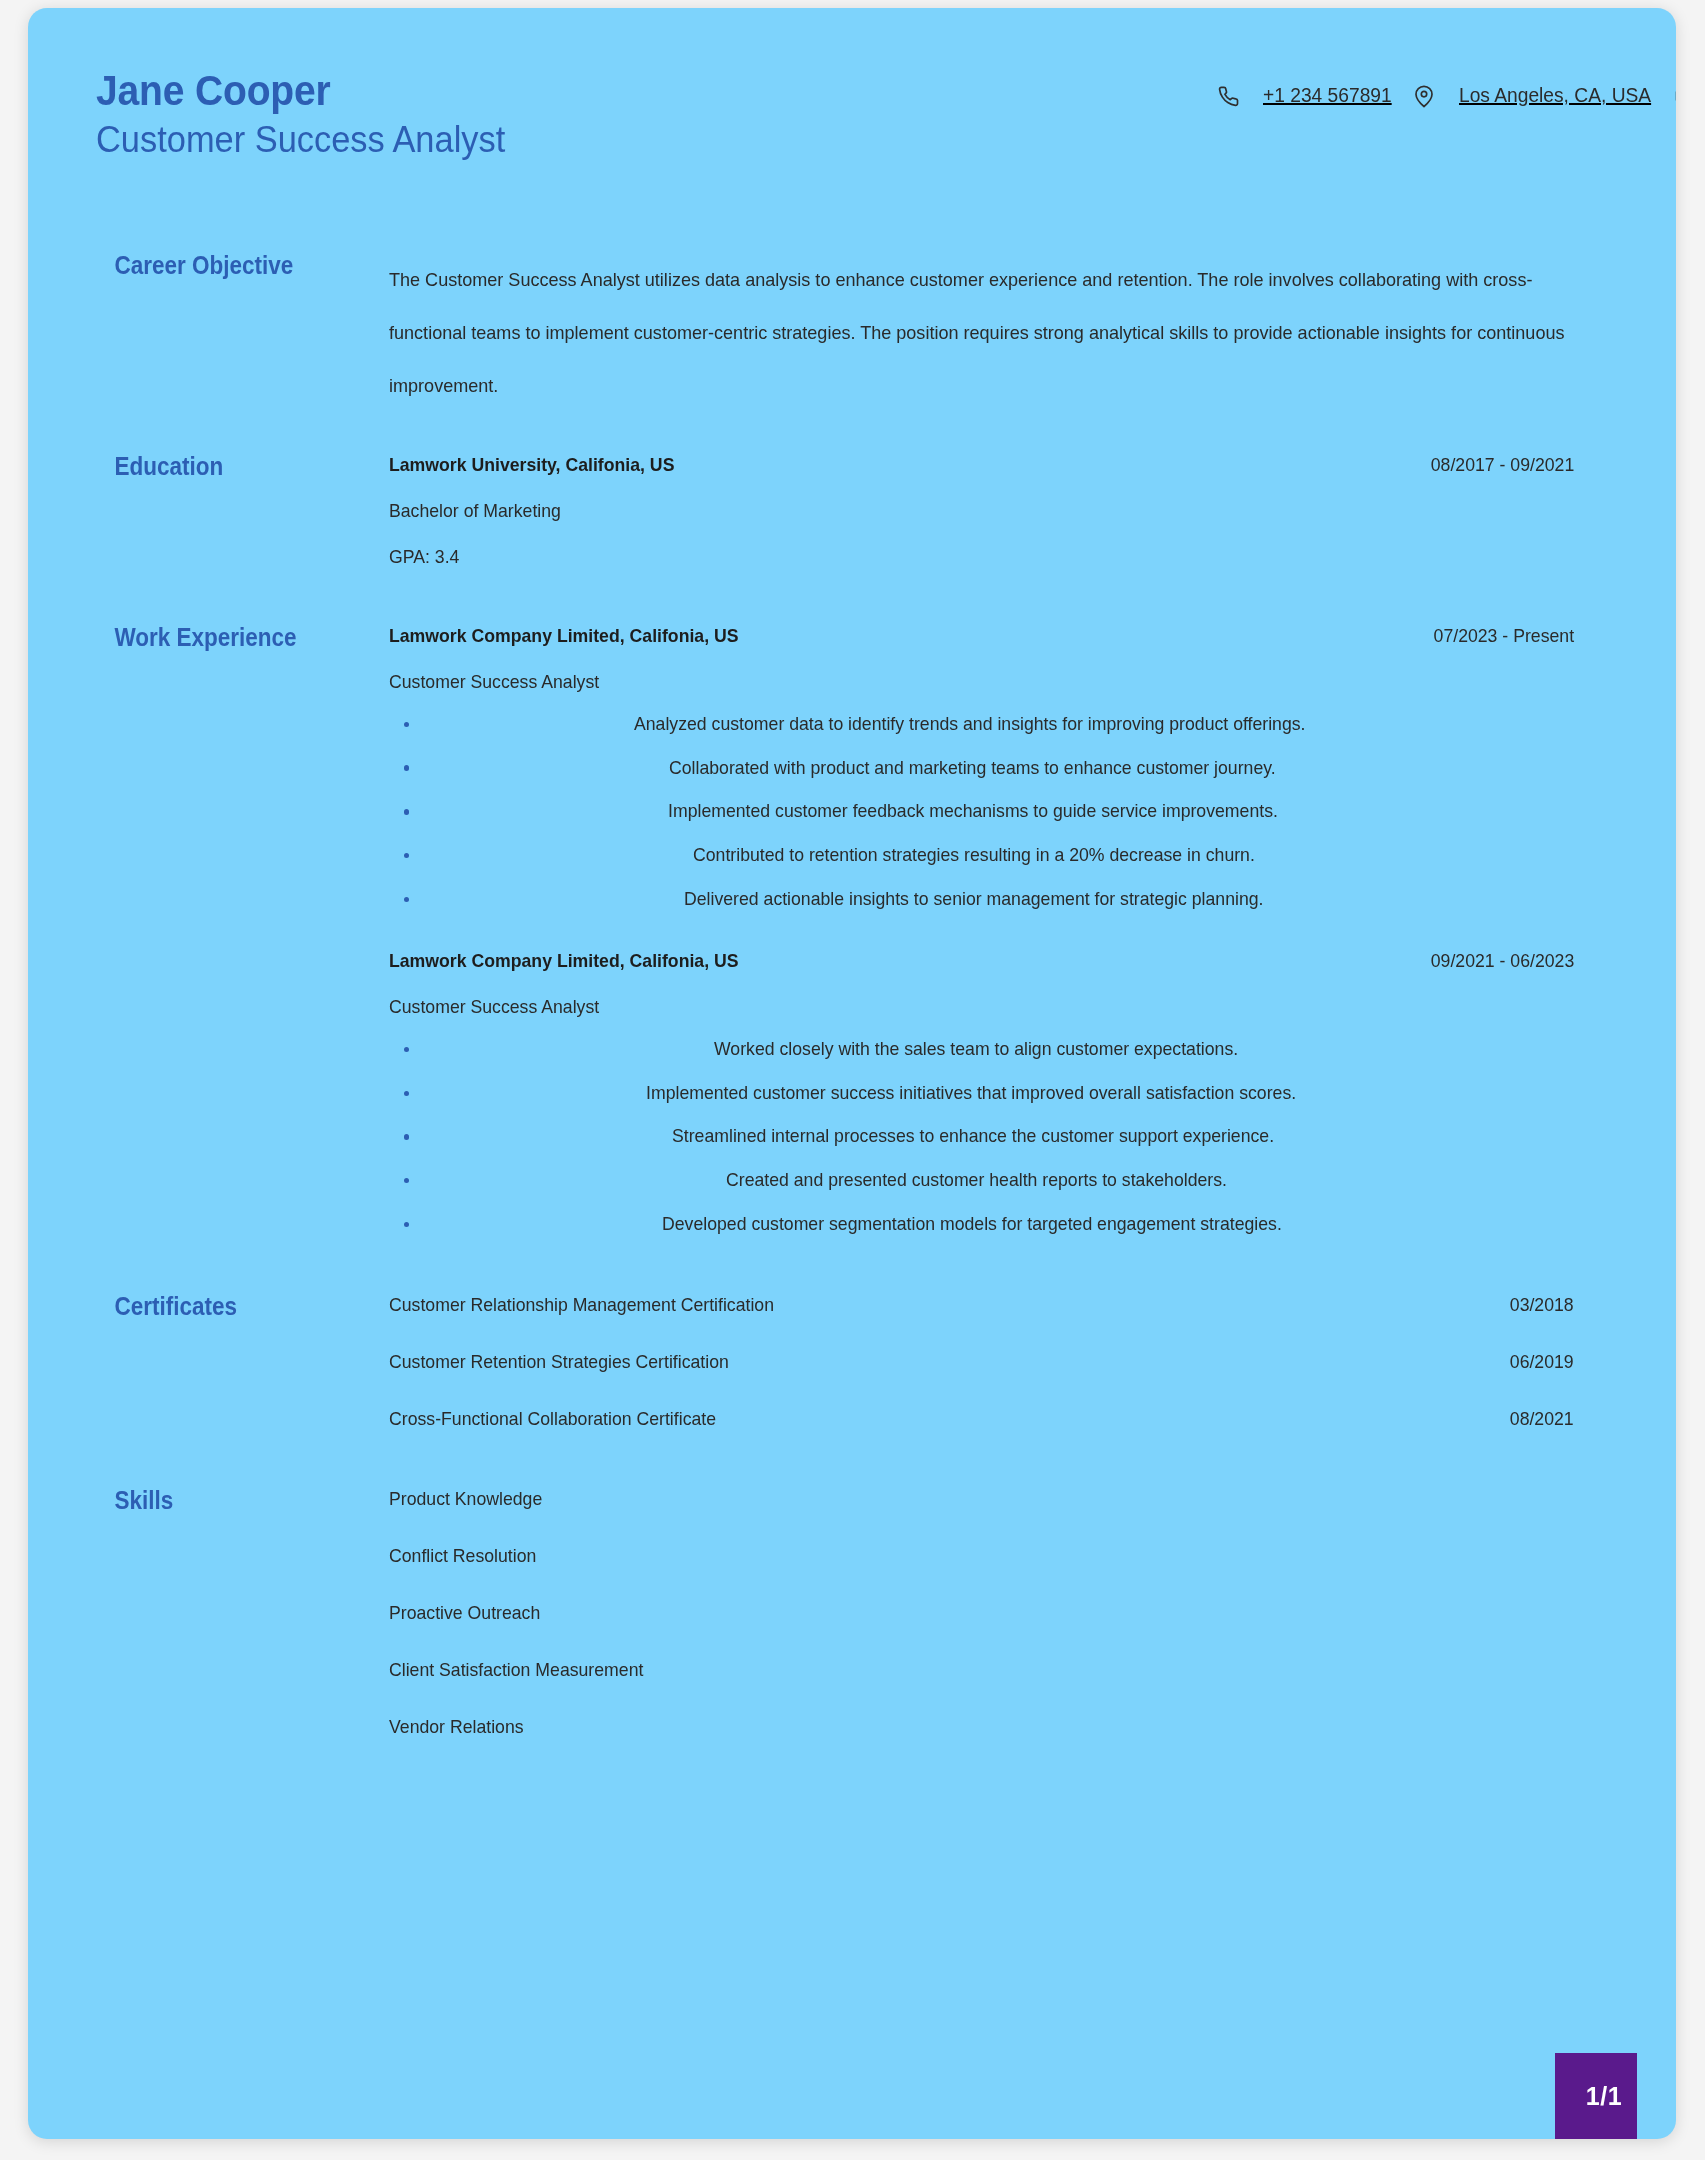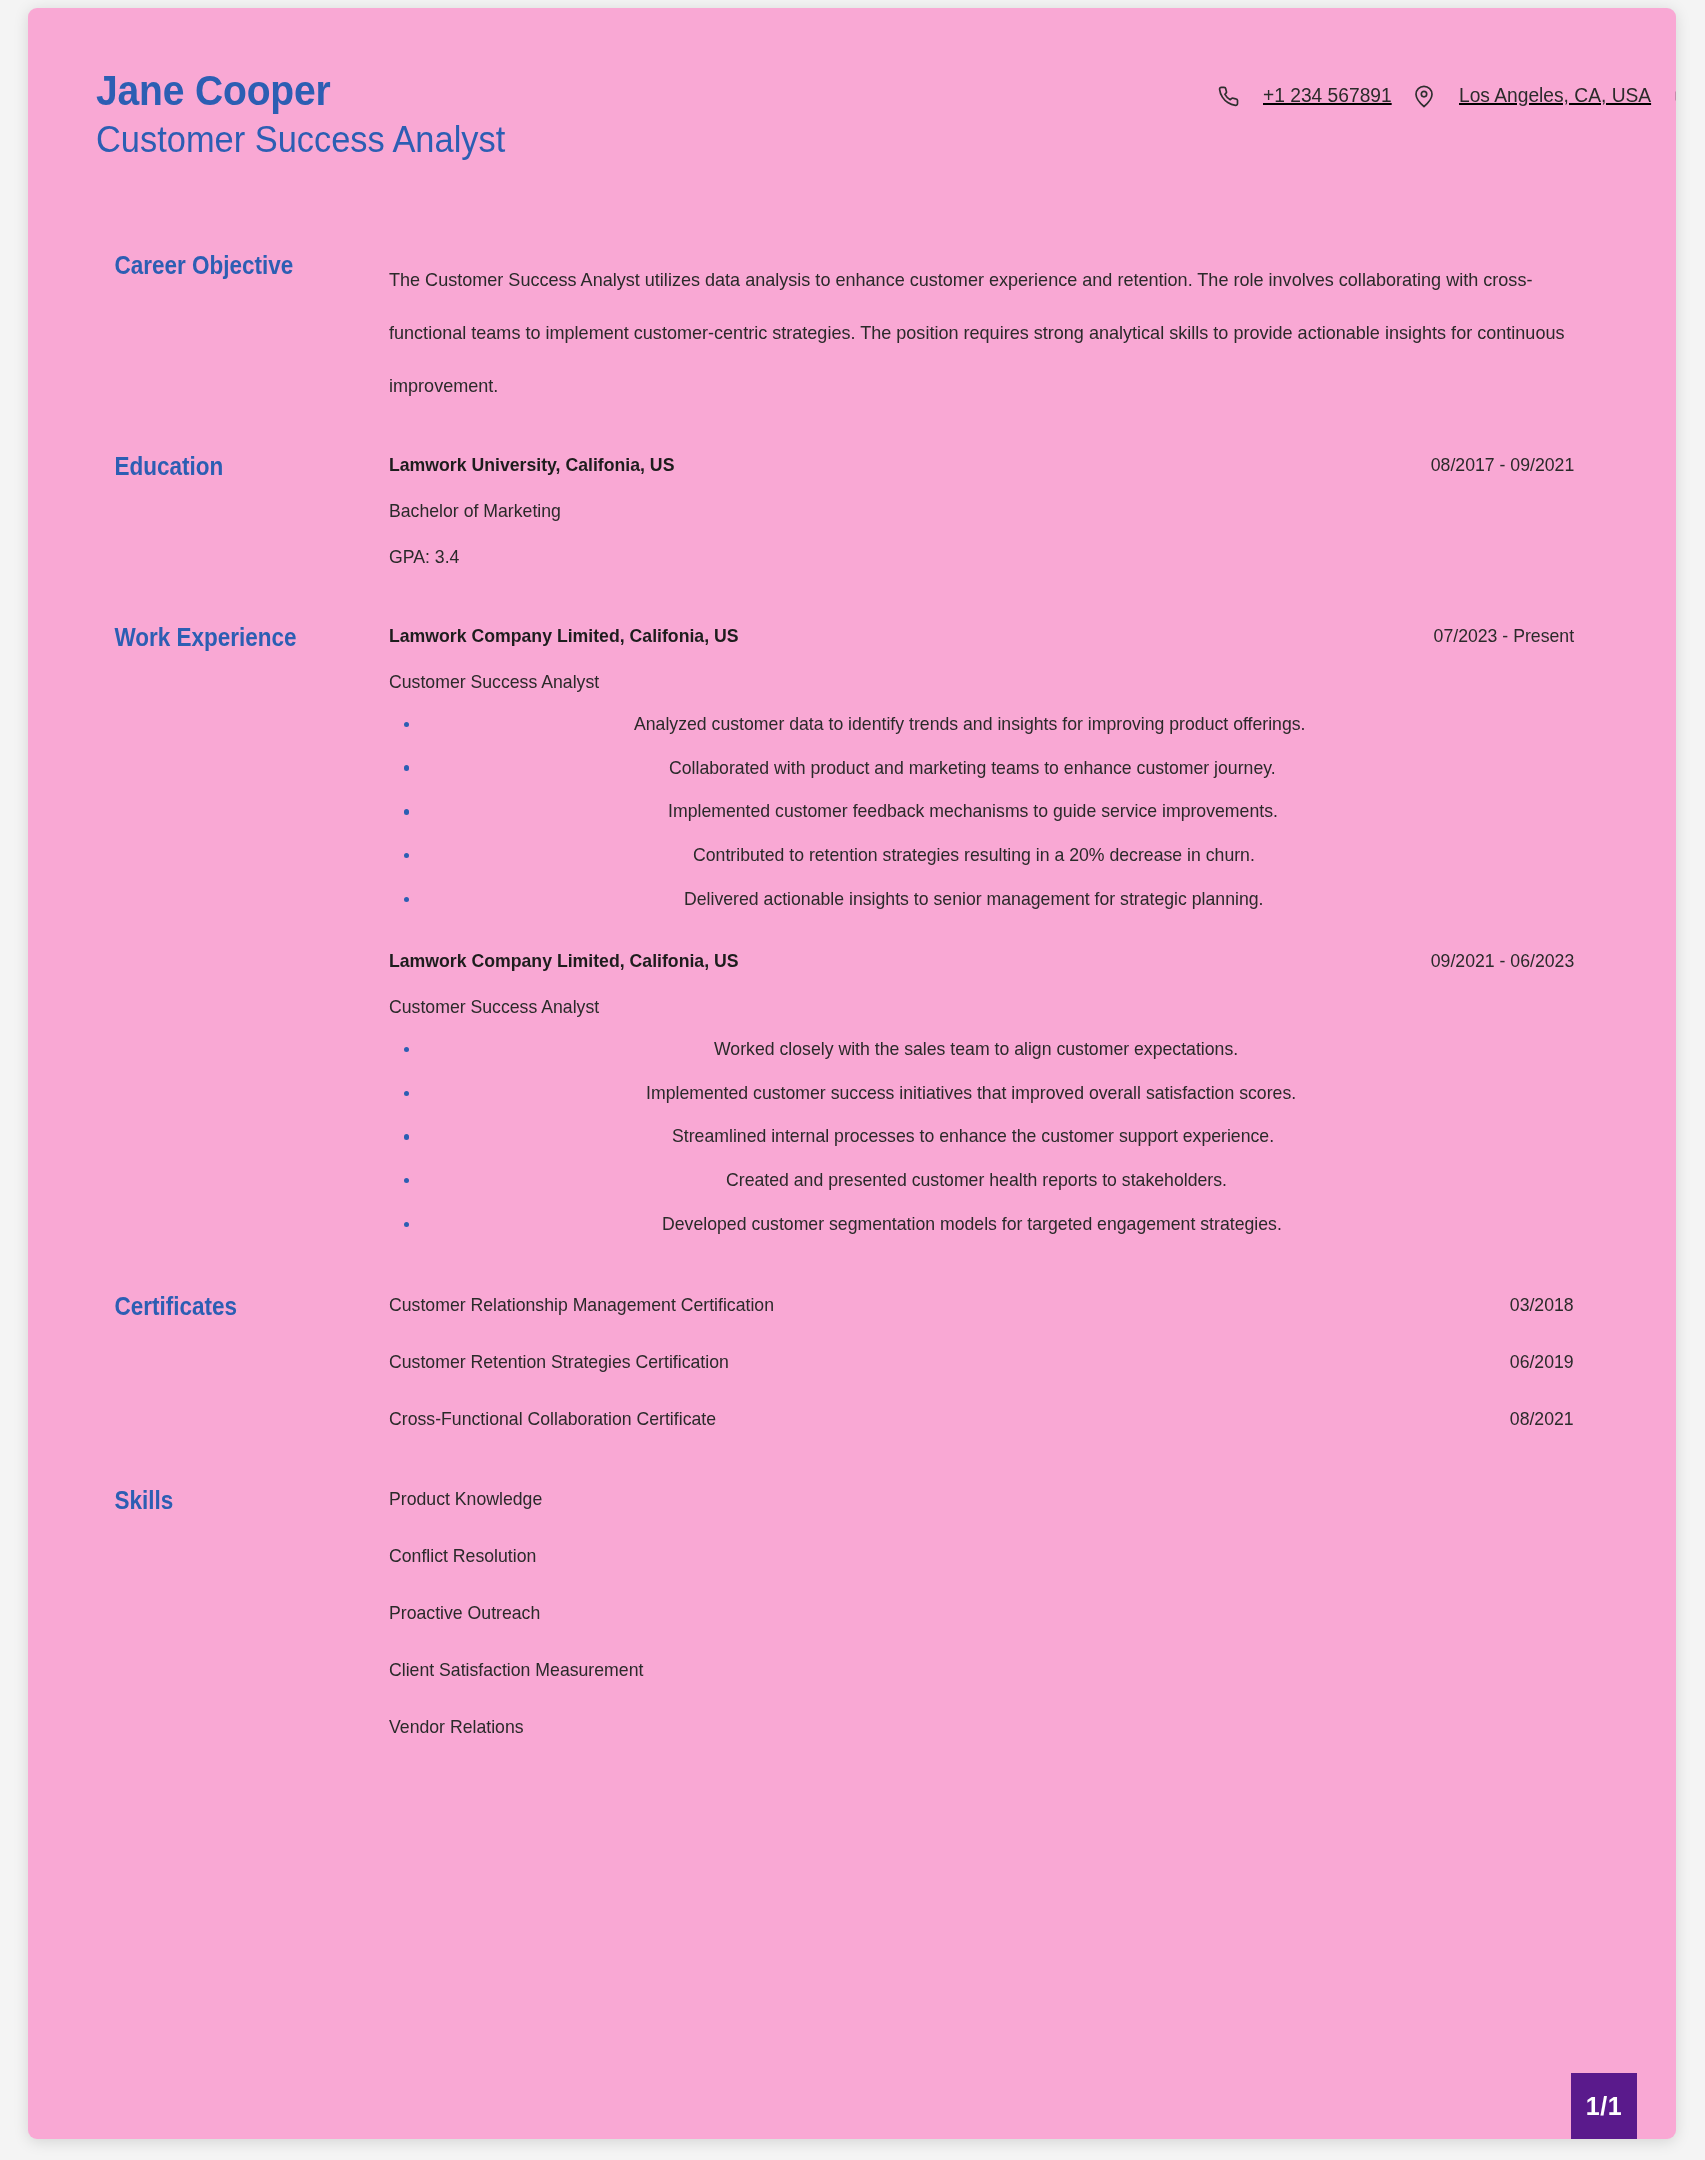--- a/index.html
+++ b/index.html
@@ -21,22 +21,22 @@
     height: 2161px;
     background: #f4f4f4;
     overflow: hidden;
   }
   .page {
     position: absolute;
     left: 28px;
     top: 8.2px;
     width: 1648px;
     height: 2131px;
-    background: #f9a8d4;
-    border-radius: 9px;
+    background: #7dd3fc;
+    border-radius: 19px;
     box-shadow: 0 2.7px 14.6px rgba(0,0,0,0.13);
     overflow: hidden;
   }
 
   
   .header {
     position: relative;
     height: 228px;
   }
   .identity {
@@ -225,29 +225,30 @@
     transform-origin: left center;
     white-space: nowrap;
   }
 
   
   .page-badge {
     position: absolute;
     right: 39px;
     bottom: 0px;
     width: 66px;
-    height: 66px;
+    height: 86px;
     background: #5a1a8c;
     color: #ffffff;
     display: flex;
     align-items: center;
     justify-content: center;
     font-size: 25px;
     font-weight: 700;
     letter-spacing: 0.5px;
+    padding-left: 16px;
   }
 </style>
 </head>
 <body>
 
 <div class="viewport">
   <div class="page">
 
     <div class="header">
 

